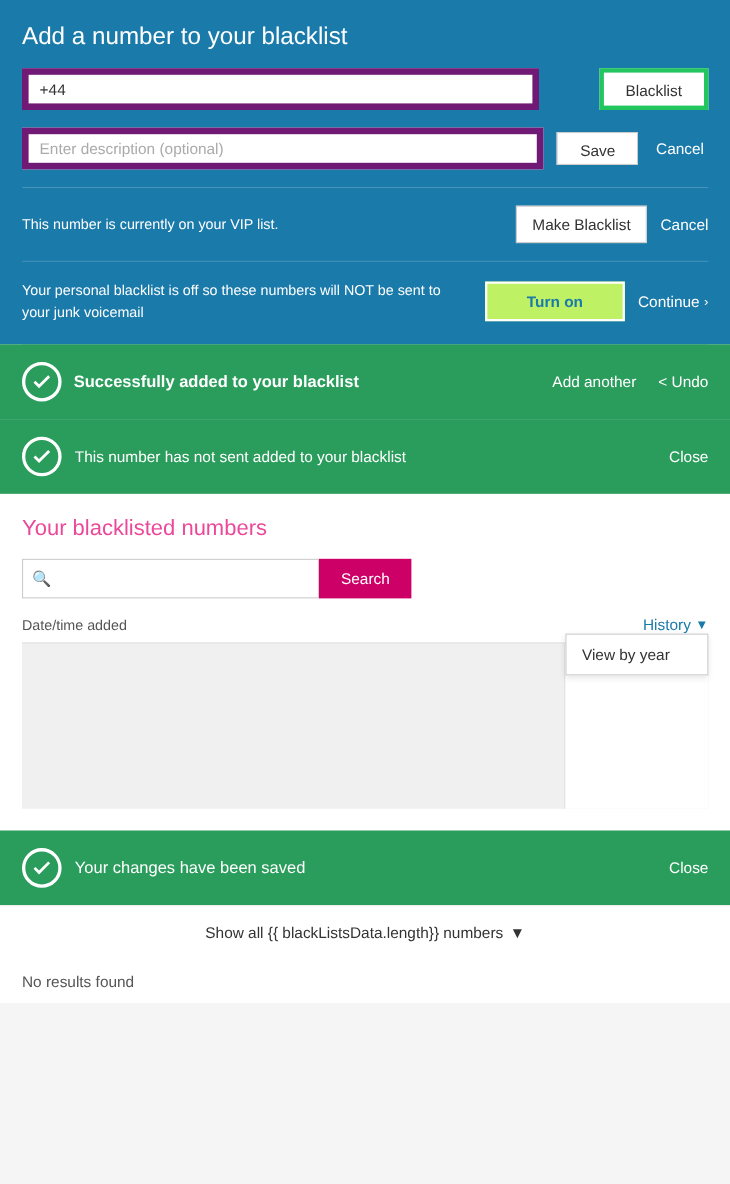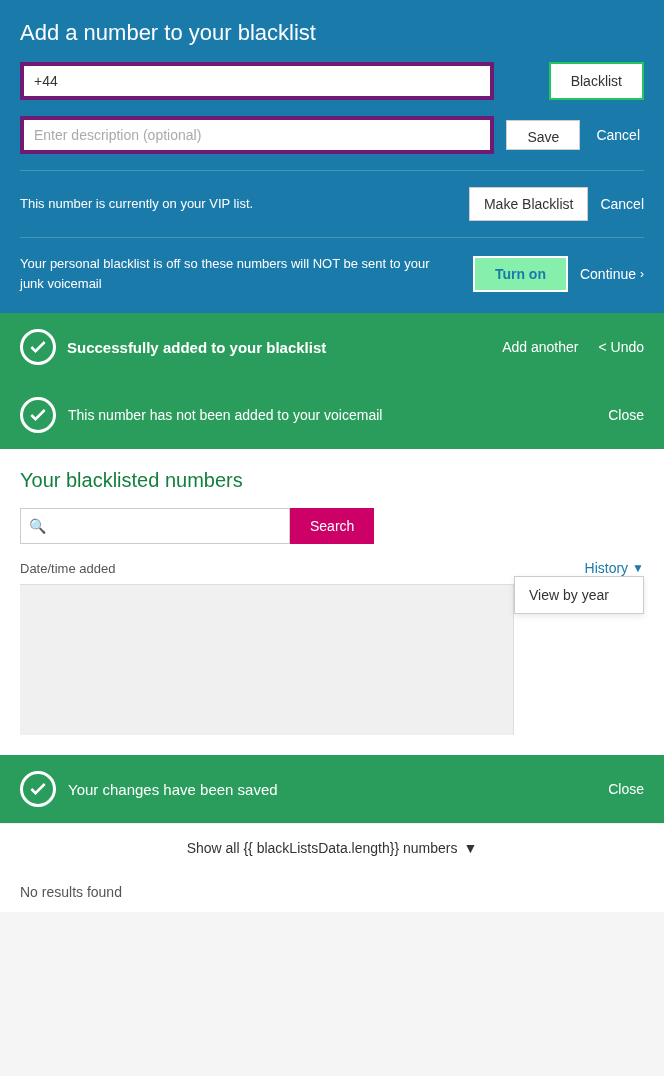--- a/index.html
+++ b/index.html
@@ -28,34 +28,34 @@
       display: flex;
       align-items: center;
       margin-bottom: 16px;
       gap: 12px;
     }
 
     .text-input {
       flex: 1;
       height: 38px;
       padding: 6px 10px;
-      border: 4px solid #701a75;
+      border: 6px solid #701a75;
       background: white;
       font-size: 14px;
       color: #333;
     }
 
     .text-input::placeholder {
       color: #aaa;
     }
 
     .btn-blacklist {
       background: white;
       color: #333;
-      border: 2px solid #22c55e;
+      border: 4px solid #22c55e;
       padding: 8px 20px;
       font-size: 14px;
       cursor: pointer;
       height: 38px;
       white-space: nowrap;
       margin-left: 43px;
     }
 
     .btn-save {
       background: white;
@@ -138,24 +138,24 @@
     }
 
     .turnon-actions {
       display: flex;
       align-items: center;
       gap: 12px;
       flex-shrink: 0;
     }
 
     .btn-turnon {
-      background: #86efac;
+      background: #bef264;
       color: #1a7aaa;
       border: 2px solid white;
-      padding: 8px 20px;
+      padding: 8px 36px;
       font-size: 14px;
       cursor: pointer;
       font-weight: bold;
     }
 
     .btn-continue {
       background: none;
       border: none;
       color: white;
       font-size: 14px;
@@ -246,21 +246,21 @@
 
     
     .blacklist-section {
       background: white;
       padding: 20px;
     }
 
     .section-title {
       font-size: 20px;
       font-weight: normal;
-      color: #15803d;
+      color: #ec4899;
       margin-bottom: 16px;
     }
 
     .search-row {
       display: flex;
       align-items: center;
       gap: 0;
       margin-bottom: 0;
     }
 
@@ -478,21 +478,21 @@
     <button class="btn-undo">&lt; Undo</button>
   </div>
 </div>
 
 <div class="not-added-banner">
   <div class="check-icon">
     <svg viewBox="0 0 24 24" fill="none" stroke="white" stroke-width="3">
       <polyline points="20 6 9 17 4 12"></polyline>
     </svg>
   </div>
-  <span style="color:white; font-size:14px;">This number has not been added to your voicemail</span>
+  <span style="color:white; font-size:14px;">This number has not sent added to your blacklist</span>
   <button class="btn-close-white">Close</button>
 </div>
 
 <div class="blacklist-section">
   <h2 class="section-title">Your blacklisted numbers</h2>
 
   <div class="search-row">
     <div class="search-wrapper">
       <span class="search-icon-span">🔍</span>
       <input type="text" class="search-input" style="">

